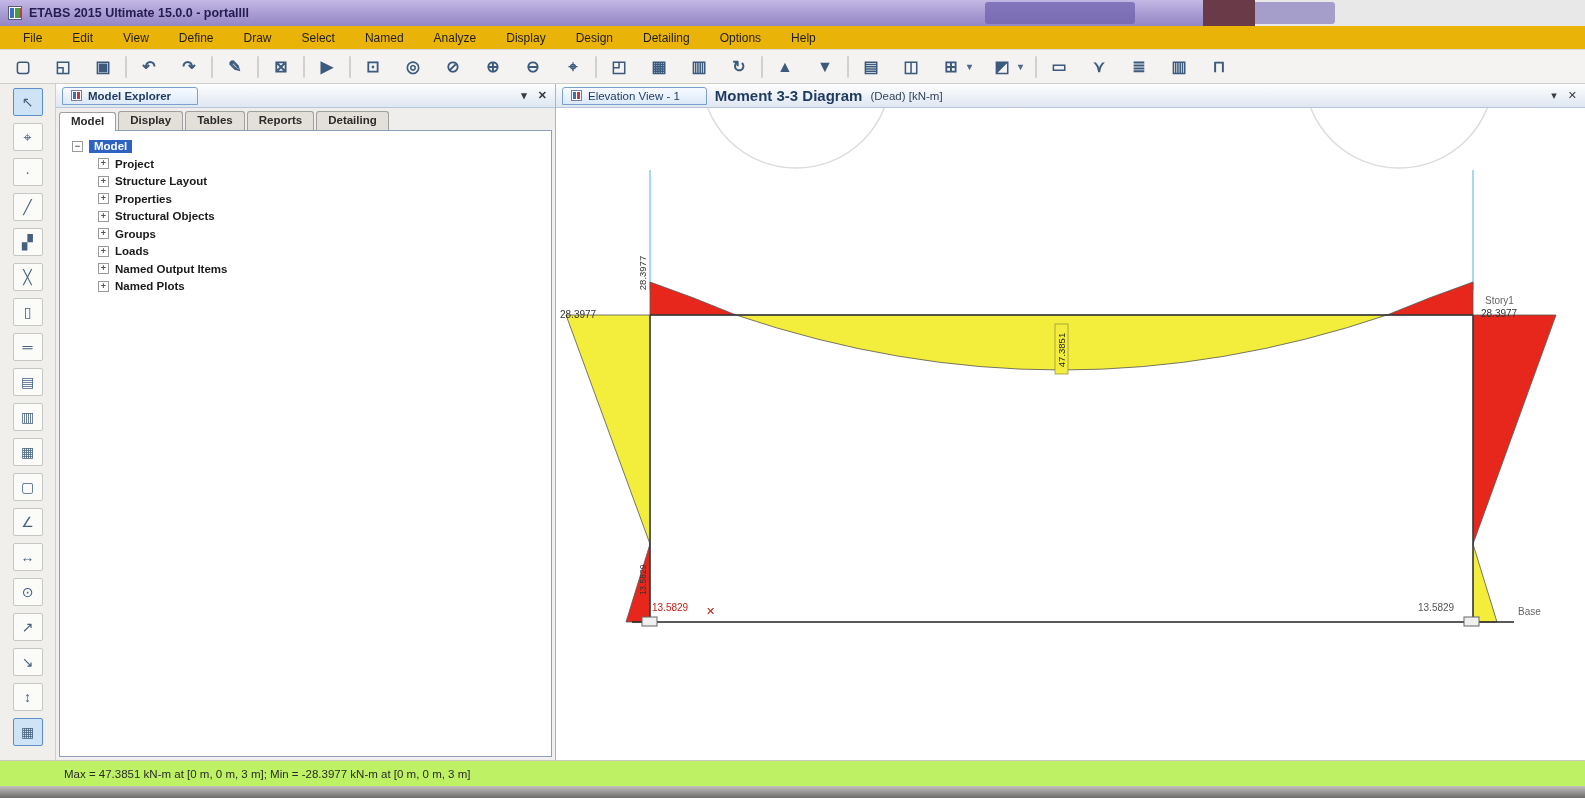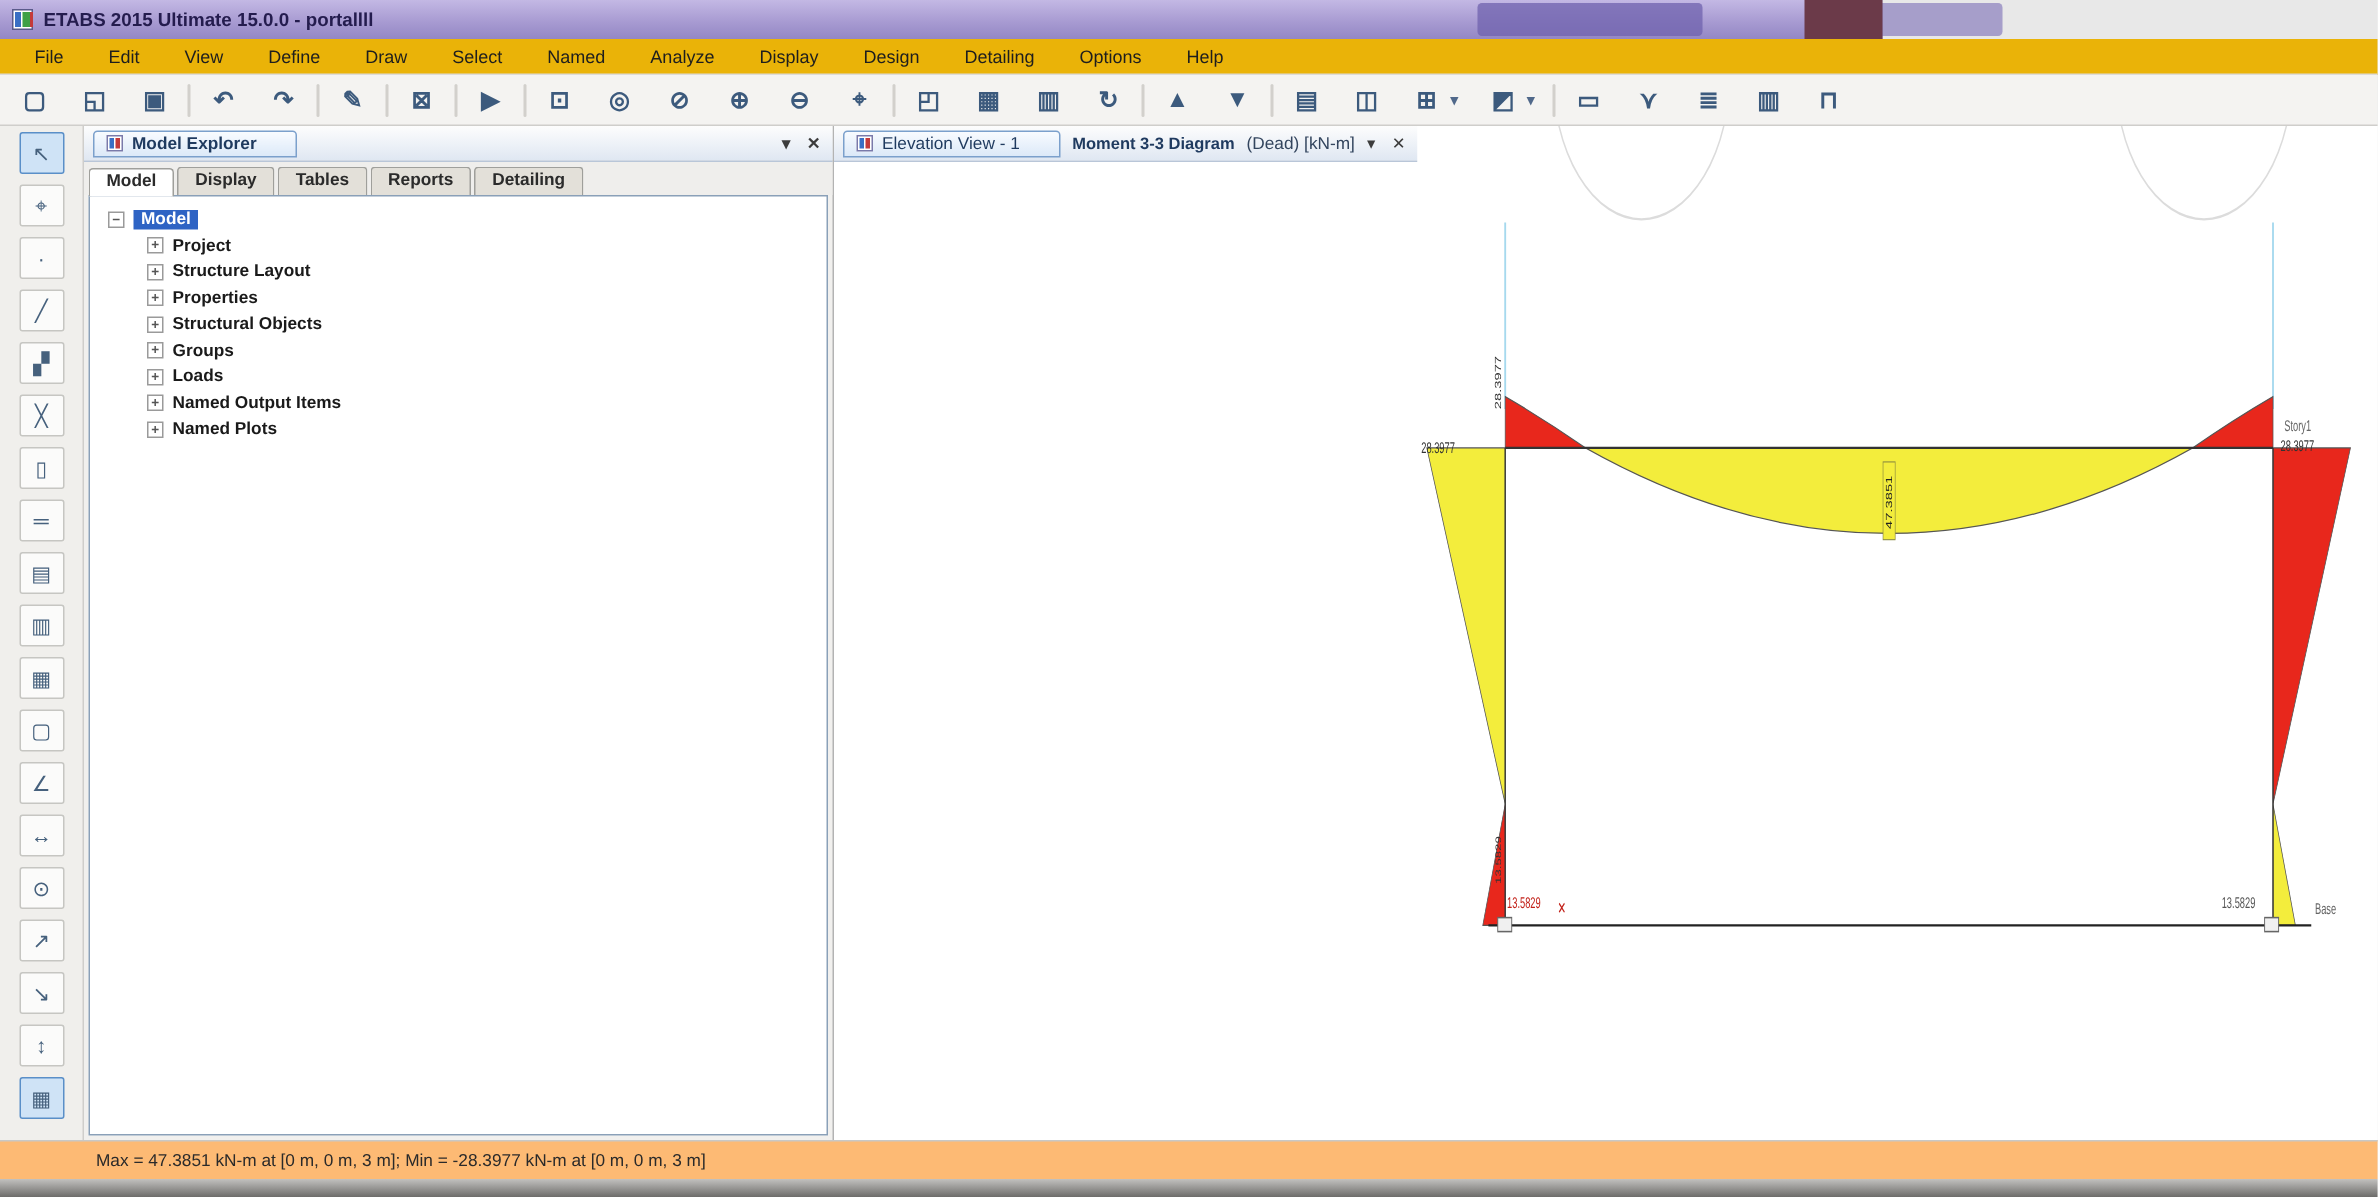--- a/index.html
+++ b/index.html
@@ -36,53 +36,53 @@
   .leftstrip { position:absolute; left:0; top:0; width:56px; height:676px; background:#f0efec;
     border-right:1px solid #cfcecb; display:flex; flex-direction:column; align-items:center; padding-top:4px; gap:7px; }
   .ls-icon { width:30px; height:28px; border:1px solid #c6c6c2; background:#fbfbfa; color:#46617d;
     font-size:14px; display:flex; align-items:center; justify-content:center; border-radius:2px; flex:none; }
   .ls-icon.active { background:#cfe3f6; border-color:#5a8fc8; }
 
   
   .explorer { position:absolute; left:56px; top:0; width:500px; height:676px; background:#f1f0ee;
     border-right:1px solid #b3b3b3; display:flex; flex-direction:column;font-weight:bold; }
   .viewpanel { position:absolute; left:556px; top:0; width:1029px; height:676px; background:#ffffff;
-    display:flex; flex-direction:row;text-align:center; }
+    display:flex; flex-direction:column;text-align:center; }
 
   .panel-header { height:24px; background:linear-gradient(180deg,#fdfdfd,#dfe7f2); border-bottom:1px solid #b9c6d8;
     display:flex; align-items:center; padding:0 8px 0 6px; gap:8px; flex:none; }
   .header-tab { display:flex; align-items:center; gap:6px; border:1px solid #7ba0cc;
     background:linear-gradient(180deg,#f8fbff,#dce9f8); padding:2px 26px 2px 8px; font-size:11.5px;
     color:#1f3a5f; border-radius:3px 3px 0 0; }
   .mini-icon { width:11px; height:11px; display:inline-block; background:#fff; border:1px solid #7a7aaa; position:relative; flex:none; }
   .mini-icon::before { content:""; position:absolute; left:1px; top:1px; width:3px; height:7px; background:#3a6fc4; }
   .mini-icon::after  { content:""; position:absolute; left:5px; top:1px; width:3px; height:7px; background:#c43a3a; }
   .header-btns { margin-left:auto; display:flex; gap:11px; color:#3c3c3c; font-size:11px; }
   .header-btns span { cursor:default; }
-  .vtitle-sec { font-size:11px; color:#1f3a5f; font-weight:bold; }
+  .vtitle-sec { font-size:15px; color:#1f3a5f; font-weight:bold; }
   .vtitle-ter { font-size:11.5px; color:#33455e; }
 
   .tabs { display:flex; gap:2px; padding:3px 3px 0 3px; background:#efeeec; flex:none; }
   .tab { font-size:11.5px; color:#2b2b2b; padding:2px 11px 3px 11px; background:#e3e0d9;
     border:1px solid #9f9f9b; border-bottom:none; border-radius:3px 3px 0 0; }
   .tab.active { background:#ffffff; position:relative; top:1px; padding-bottom:4px; }
 
   .tree { flex:1; margin:0 3px 3px 3px; background:#ffffff; border:1px solid #8aa0b8; padding:6px 4px; font-size:11.5px; overflow:hidden; }
   .tree-root { display:flex; align-items:center; gap:6px; padding-left:8px; height:18px; }
   .tree-root .root-label { background:#2e63c4; color:#fff; padding:0 5px 1px 5px; }
   .twisty { width:11px; height:11px; border:1px solid #9a9a9a; background:#fff; font-size:9px; line-height:9px;
     text-align:center; color:#555; flex:none; }
   .tree-children { }
   .tree-child { display:flex; align-items:center; gap:6px; padding-left:34px; height:17.5px; color:#1a1a1a; }
 
   .canvas { flex:1; position:relative; background:#fff; }
   .canvas svg { position:absolute; left:0; top:0; width:100%; height:100%; }
 
   
-  .statusbar { position:absolute; left:0; top:760px; width:1585px; height:26px; background:#fdba74;
+  .statusbar { position:absolute; left:0; top:760px; width:1585px; height:26px; background:#bef264;
     border-top:1px solid #c9c8c5; display:flex; align-items:center; padding-left:64px; font-size:11.5px; color:#2a2a2a; }
   .bottomedge { position:absolute; left:0; top:786px; width:1585px; height:12px;
     background:linear-gradient(180deg,#c2c1bf,#6d6c6a); }
 </style>
 </head>
 <body>
 
 <div class="titlebar">
   <span class="app-icon"></span>
   <span>ETABS 2015 Ultimate 15.0.0 - portallll</span>

